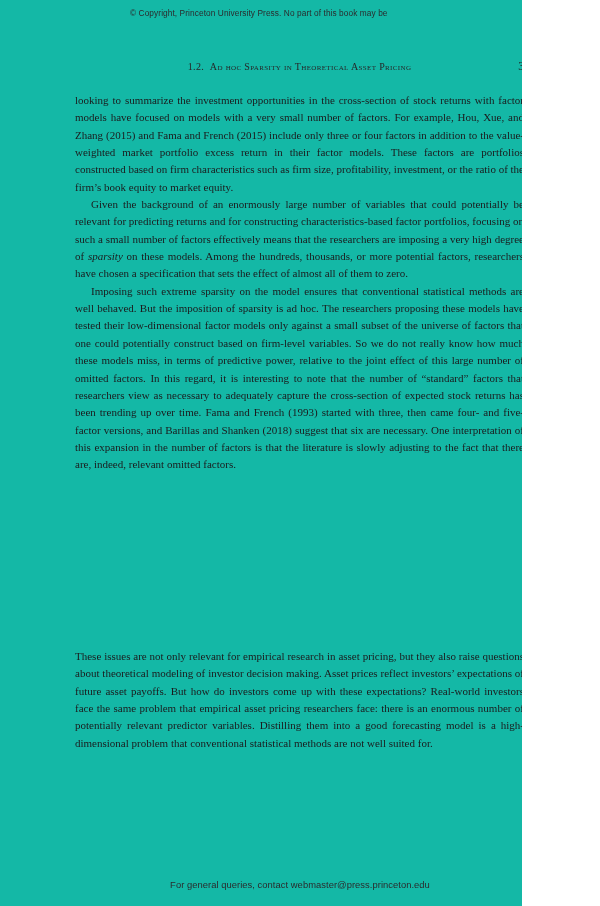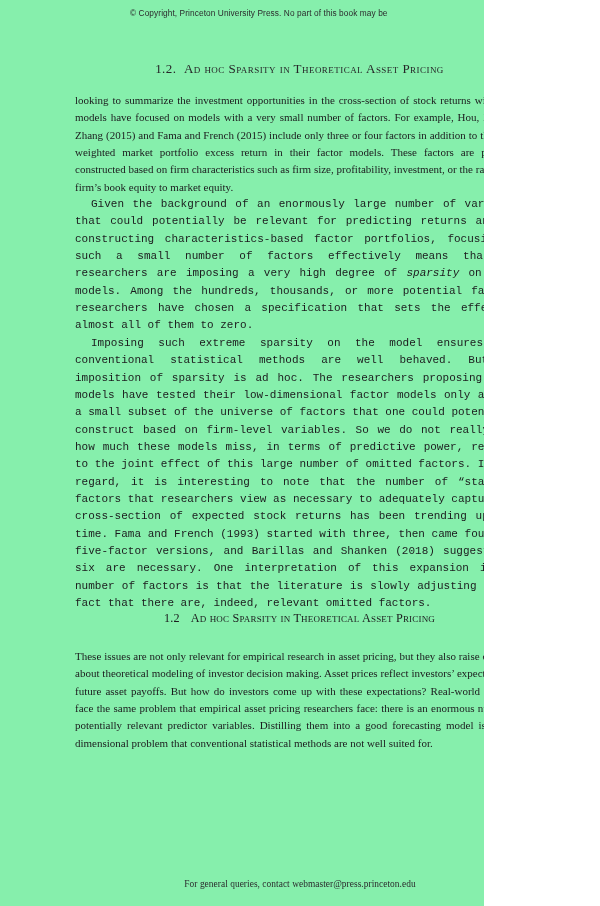--- a/index.html
+++ b/index.html
@@ -4,24 +4,25 @@
 <style>
   html, body {
     margin: 0;
     padding: 0;
     background: #ffffff;
   }
   .page {
     position: relative;
     width: 484px;
     height: 906px;
-    background: #86efac;
+    background: #14b8a6;
     overflow: hidden;
     font-family: "Liberation Serif", "DejaVu Serif", serif;
     color: #18181a;
+    padding-left: 38px;
   }
 
   
   .copyright {
     position: absolute;
     left: 130px;
     top: 7px;
     width: 345px;
     font-family: "Liberation Sans", "DejaVu Sans", sans-serif;
     font-size: 8.3px;
@@ -37,21 +38,21 @@
     left: 75px;
     top: 61px;
     width: 449px;
     height: 16px;
     display: flex;
     align-items: baseline;
   }
   .running-head .rh-inner {
     flex: 1 1 auto;
     text-align: center;
-    font-size: 13px;
+    font-size: 10px;
     letter-spacing: 0.035em;
     color: #262628;
     white-space: nowrap;
   }
   .running-head .rh-num {
     font-variant: normal;
   }
   .smallcaps {
     font-variant: small-caps;
   }
@@ -74,21 +75,20 @@
     margin: 0;
     font-size: 11px;
     line-height: 17.35px;
     text-align: justify;
     text-justify: inter-word;
     color: #1b1b1d;
     hyphens: none;
   }
   p.para.indent {
     text-indent: 16px;
-    font-family: Liberation Mono, monospace;
   }
   p.para em {
     font-style: italic;
   }
 
   
   .section-heading {
     margin: 0;
     padding: 0;
     position: absolute;
@@ -115,21 +115,21 @@
     font-family: Liberation Serif, serif;
   }
 
   
   .footer {
     position: absolute;
     left: 0;
     top: 879px;
     width: 600px;
     text-align: center;
-    font-family: Liberation Serif, serif;
+    font-family: Liberation Sans, sans-serif;
     font-size: 9.4px;
     color: #2b2b2d;
     letter-spacing: 0.005em;
   }
 </style>
 </head>
 <body>
 
 <div class="page">
 
@@ -141,21 +141,20 @@
     <div class="rh-inner"><span class="rh-num">1.2.</span>&nbsp; <span class="smallcaps">Ad hoc Sparsity in Theoretical Asset Pricing</span></div>
     <div class="folio">3</div>
   </div>
 
   <div class="body-col">
     <p class="para">looking to summarize the investment opportunities in the cross-section of stock returns with factor models have focused on models with a very small number of factors. For example, Hou, Xue, and Zhang (2015) and Fama and French (2015) include only three or four factors in addition to the value-weighted market portfolio excess return in their factor models. These factors are portfolios constructed based on firm characteristics such as firm size, profitability, investment, or the ratio of the firm’s book equity to market equity.</p>
     <p class="para indent"><span>Given the background of an enormously large number of variables that could potentially be relevant for predicting returns and for constructing characteristics-based factor portfolios, focusing on such a small number of factors effectively means that the researchers are imposing a very high degree of </span><em>sparsity</em><span> on these models. Among the hundreds, thousands, or more potential factors, researchers have chosen a specification that sets the effect of almost all of them to zero.</span></p>
     <p class="para indent">Imposing such extreme sparsity on the model ensures that conventional statistical methods are well behaved. But the imposition of sparsity is ad hoc. The researchers proposing these models have tested their low-dimensional factor models only against a small subset of the universe of factors that one could potentially construct based on firm-level variables. So we do not really know how much these models miss, in terms of predictive power, relative to the joint effect of this large number of omitted factors. In this regard, it is interesting to note that the number of “standard” factors that researchers view as necessary to adequately capture the cross-section of expected stock returns has been trending up over time. Fama and French (1993) started with three, then came four- and five-factor versions, and Barillas and Shanken (2018) suggest that six are necessary. One interpretation of this expansion in the number of factors is that the literature is slowly adjusting to the fact that there are, indeed, relevant omitted factors.</p>
   </div>
 
-  <h2 class="section-heading"><span class="sec-num">1.2</span><span class="smallcaps">Ad hoc Sparsity in Theoretical Asset Pricing</span></h2>
 
   <div class="body-col-2">
     <p class="para">These issues are not only relevant for empirical research in asset pricing, but they also raise questions about theoretical modeling of investor decision making. Asset prices reflect investors’ expectations of future asset payoffs. But how do investors come up with these expectations? Real-world investors face the same problem that empirical asset pricing researchers face: there is an enormous number of potentially relevant predictor variables. Distilling them into a good forecasting model is a high-dimensional problem that conventional statistical methods are not well suited for.</p>
   </div>
 
   <div class="footer">For general queries, contact webmaster@press.princeton.edu</div>
 
 </div>
 
 </body></html>

